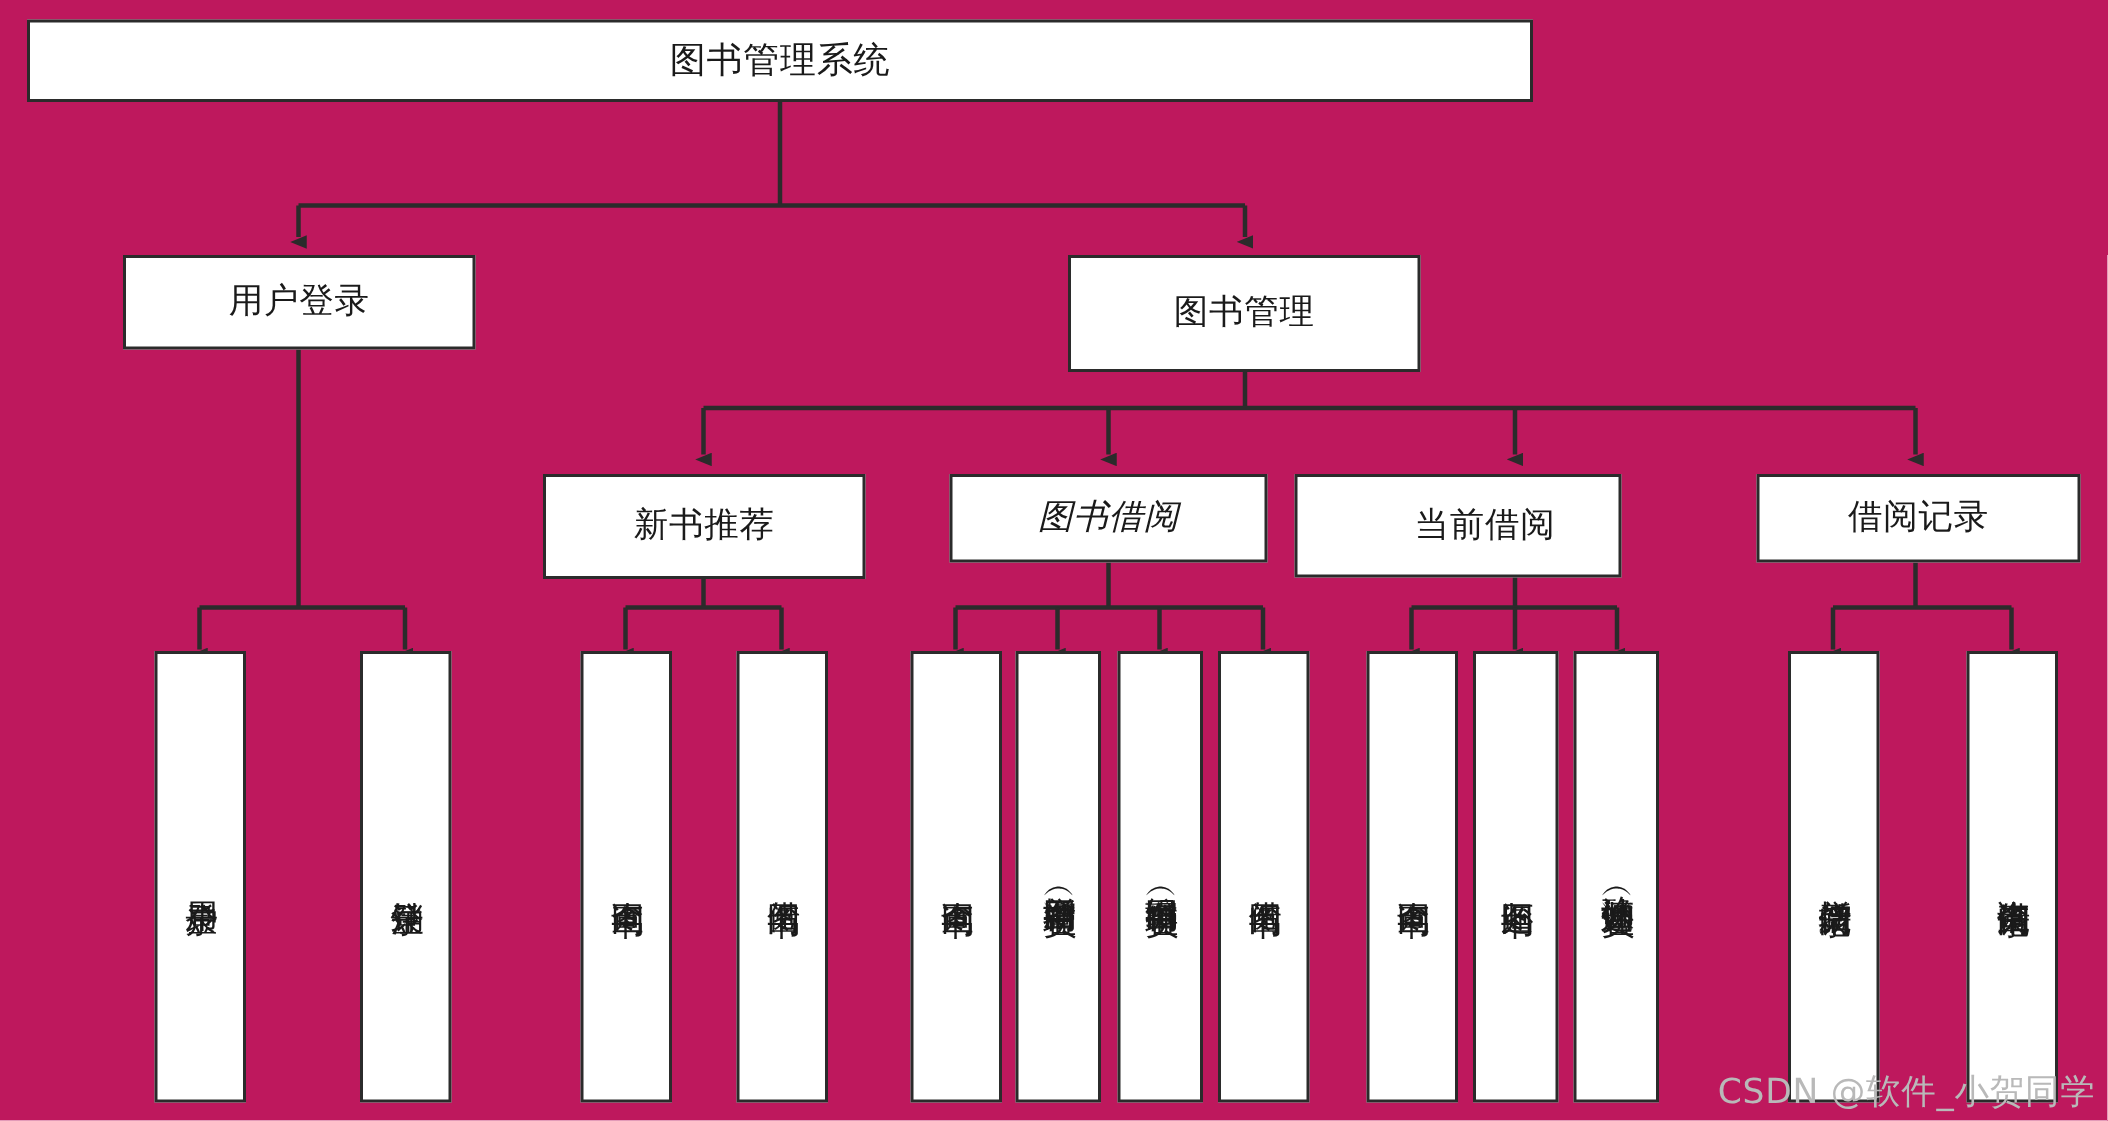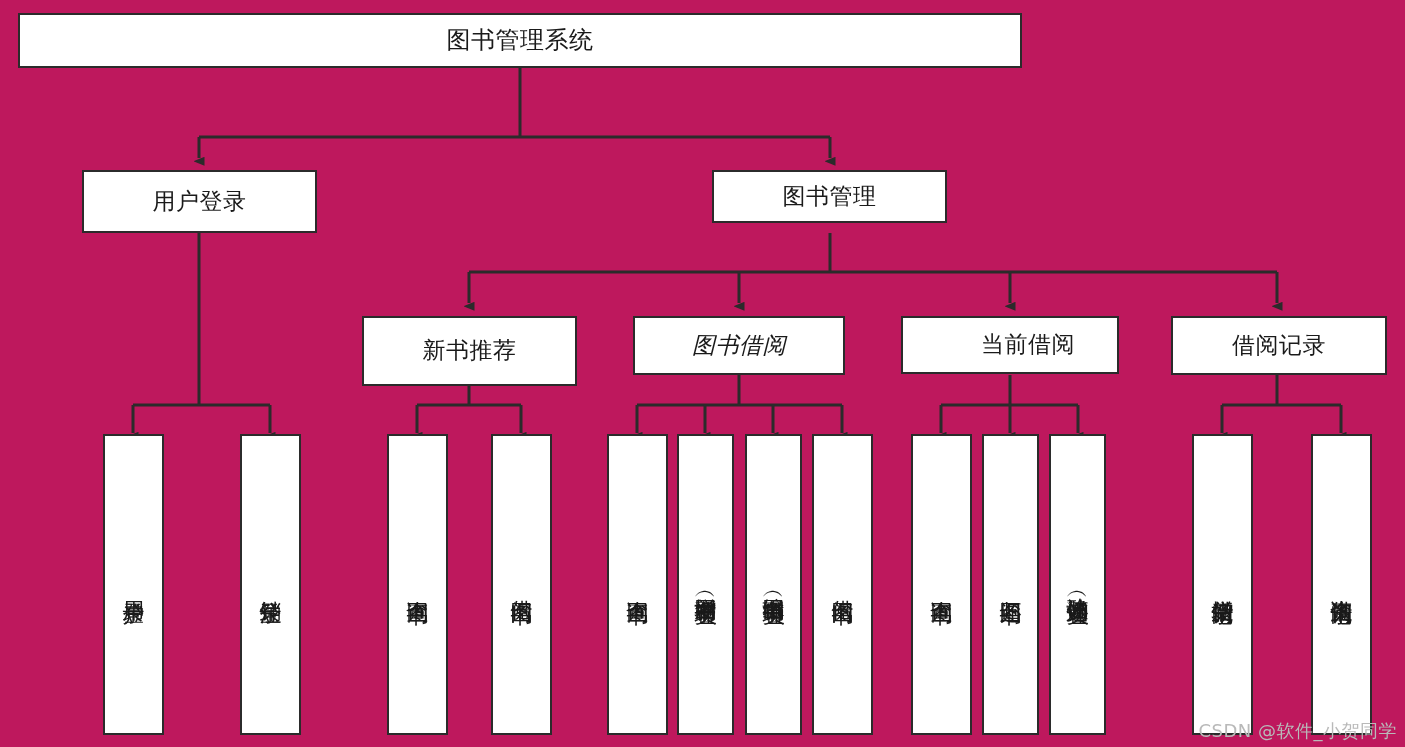--- a/index.html
+++ b/index.html
@@ -54,21 +54,21 @@
   }
   .node.vert > span {
     writing-mode: vertical-rl;
     text-orientation: upright;
     display: block;
   }
   #watermark {
     position: absolute;
     right: 8px;
     bottom: 4px;
-    font-size: 18px;
+    font-size: 23px;
     color: #b9b9b9;
     white-space: nowrap;
     letter-spacing: 0.5px;
     pointer-events: none;
   }
 </style>
 </head>
 <body>
 
 <div id="diagram">
@@ -123,31 +123,31 @@
     </g>
   </svg>
 
   <div class="node horiz root" style="left:18px; top:13px; width:1004px; height:55px;">
     <span>图书管理系统</span>
   </div>
 
   <div class="node horiz" style="left:82px; top:170px; width:235px; height:63px;">
     <span>用户登录</span>
   </div>
-  <div class="node horiz" style="left:712px; top:170px; width:235px; height:53px;">
+  <div class="node horiz" style="left:712px; top:170px; width:235px; height:78px;">
     <span>图书管理</span>
   </div>
 
   <div class="node horiz" style="left:362px; top:316px; width:215px; height:70px;">
     <span>新书推荐</span>
   </div>
   <div class="node horiz" style="left:633px; top:316px; width:212px; height:59px;font-style:italic;">
     <span>图书借阅</span>
   </div>
-  <div class="node horiz" style="left:901px; top:316px; width:218px; height:58px;padding-left:36px;">
+  <div class="node horiz" style="left:863px; top:316px; width:218px; height:69px;padding-left:36px;">
     <span>当前借阅</span>
   </div>
   <div class="node horiz" style="left:1171px; top:316px; width:216px; height:59px;">
     <span>借阅记录</span>
   </div>
 
   <div class="node vert" style="left:103px; top:434px; width:61px; height:301px;">
     <span>用户登录</span>
   </div>
   <div class="node vert" style="left:240px; top:434px; width:61px; height:301px;">

